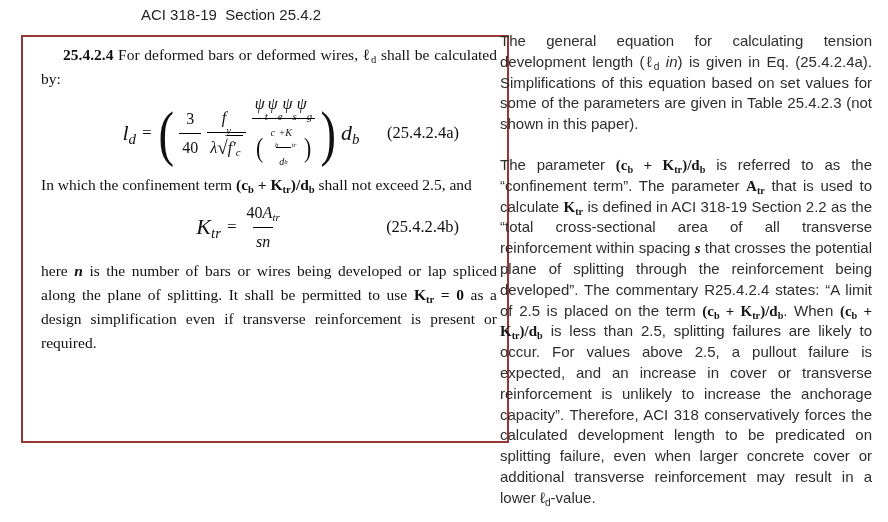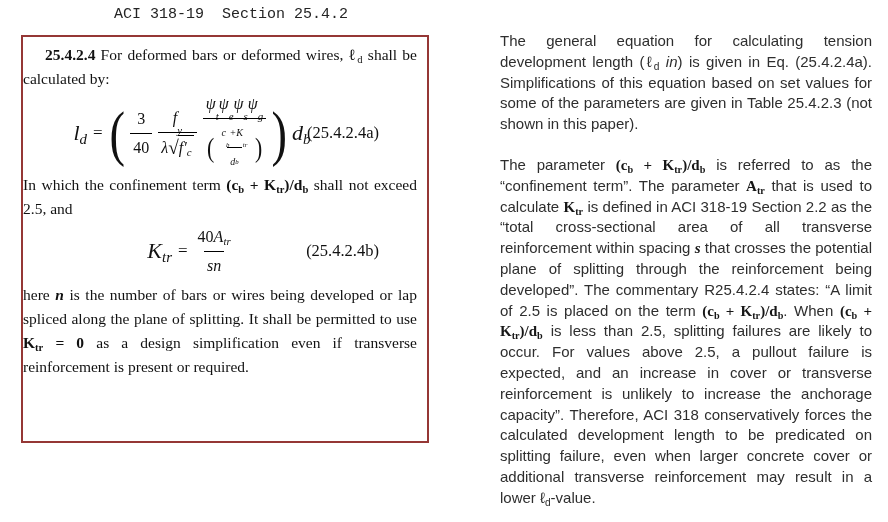--- a/index.html
+++ b/index.html
@@ -12,31 +12,31 @@
   }
   sub { font-size: 68%; line-height: 0; vertical-align: -0.25em; }
 
   
   .title {
     position: absolute;
     left: 21px; top: 6px; width: 420px;
     text-align: center;
     font-size: 15px;
     color: #242424;
-    font-family: Liberation Mono, monospace;
+    font-family: Liberation Sans, sans-serif;
   }
 
   
   .code-box {
     position: absolute;
     left: 21px; top: 35px;
-    width: 408px; height: 408px;
+    width: 488px; height: 408px;
     box-sizing: border-box;
     border: 2px solid #953735;
-    padding: 6px 10px 0 0;
+    padding: 6px 10px 0 18px;
     font-family: "Liberation Serif", serif;
     font-size: 15.5px;
     line-height: 24px;
     color: #111111;
     text-align: justify;
   }
   .code-box p { margin: 0; }
   .code-box .indent { text-indent: 22px; }
   .code-box b { font-weight: bold; }
 

